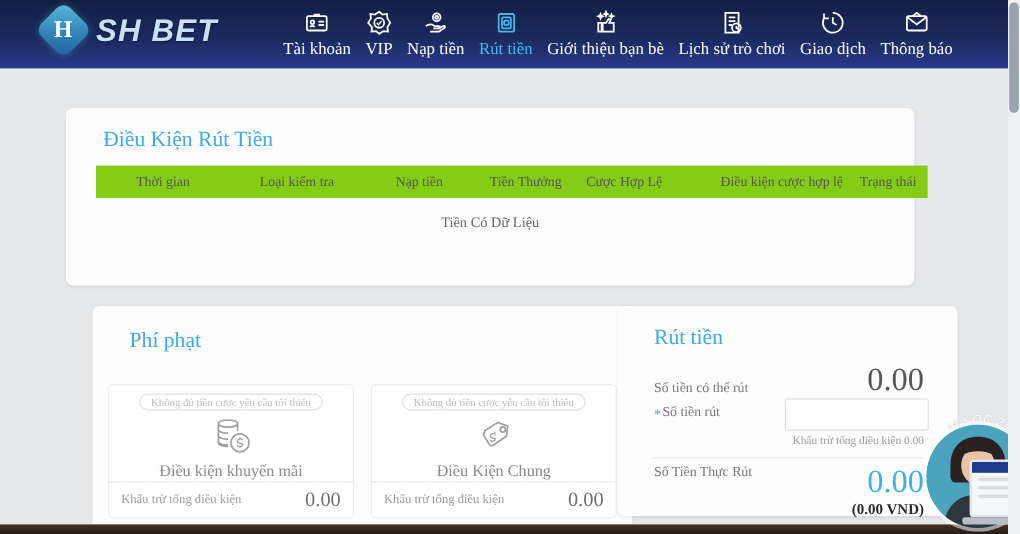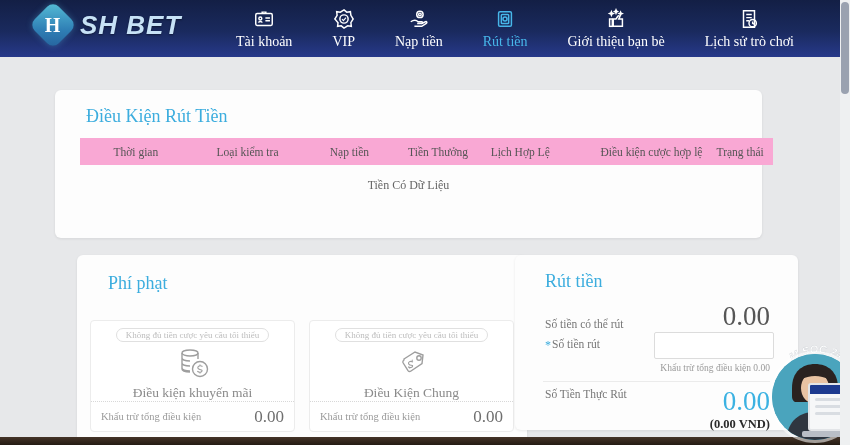--- a/index.html
+++ b/index.html
@@ -35,21 +35,21 @@
                   background:#9aa2b0; border-radius:4px; }
 
   
   .card { position:absolute; background:#fdfdfd; border-radius:6px;
           box-shadow:0 1px 3px rgba(0,0,0,.08); }
   .card-title { color:#3cadde; font-size:18px; }
 
   .card-conditions { left:55px; top:90px; width:707px; height:148px; }
   .card-conditions .card-title { position:absolute; left:31px; top:16px; }
   .cond-table-head { position:absolute; left:25px; top:48px; width:693px; height:27px;
-                     background:#f9a8d4; display:flex; align-items:center; }
+                     background:#84cc16; display:flex; align-items:center; }
   .cond-th { font-size:11.5px; color:#555; text-align:center; white-space:nowrap; }
   .cond-th:nth-child(1){width:17%;} .cond-th:nth-child(2){width:17%;}
   .cond-th:nth-child(3){width:14%;} .cond-th:nth-child(4){width:13%;}
   .cond-th:nth-child(5){width:12%;} .cond-th:nth-child(6){width:17%;margin-left:36px;}
   .cond-th:nth-child(7){width:10%;}
   .empty-text { position:absolute; left:0; right:0; top:88px; text-align:center;
                 font-size:12px; color:#666; }
 
   .card-penalty { left:55px; top:255px; width:450px; height:182px; border-radius:6px 6px 0 0;margin-left:22px; }
   .card-penalty .card-title { position:absolute; left:31px; top:18px; }
@@ -178,31 +178,51 @@
         <span class="ico">
           <svg width="22" height="22" viewBox="0 0 24 24">
               <path d="M6 3h12v18H6z"></path>
               <path d="M9 7h6M9 10.5h6M9 14h3"></path>
               <circle cx="16" cy="16.5" r="4"></circle>
               <path d="M16 14.8v1.9l1.4.9"></path>
             </svg>
         </span>
         <span class="lbl">Lịch sử trò chơi</span>
       </div>
+      <div class="nav-item">
+        <span class="ico">
+          <svg width="22" height="22" viewBox="0 0 24 24">
+              <path d="M12 3a9 9 0 1 1-8.2 5.3"></path>
+              <path d="M12 7v5l3.5 2"></path>
+              <path d="M4 3.5V8h4.5"></path>
+            </svg>
+        </span>
+        <span class="lbl">Giao dịch</span>
+      </div>
+      <div class="nav-item">
+        <span class="ico">
+          <svg width="22" height="22" viewBox="0 0 24 24">
+              <rect x="3" y="6" width="18" height="13" rx="1.5"></rect>
+              <path d="M3.5 7l8.5 6.5L20.5 7"></path>
+              <path d="M8 6l4-3 4 3"></path>
+            </svg>
+        </span>
+        <span class="lbl">Thông báo</span>
+      </div>
     </div>
   </div>
 
   <div class="card card-conditions">
     <div class="card-title">Điều Kiện Rút Tiền</div>
     <div class="cond-table-head">
       <div class="cond-th">Thời gian</div>
       <div class="cond-th">Loại kiểm tra</div>
       <div class="cond-th">Nạp tiền</div>
       <div class="cond-th">Tiền Thưởng</div>
-      <div class="cond-th">Lịch Hợp Lệ</div>
+      <div class="cond-th">Cược Hợp Lệ</div>
       <div class="cond-th">Điều kiện cược hợp lệ</div>
       <div class="cond-th">Trạng thái</div>
     </div>
     <div class="empty-text">Tiền Có Dữ Liệu</div>
   </div>
 
   <div class="card card-penalty">
     <div class="card-title">Phí phạt</div>
 
     <div class="pen-card a">

